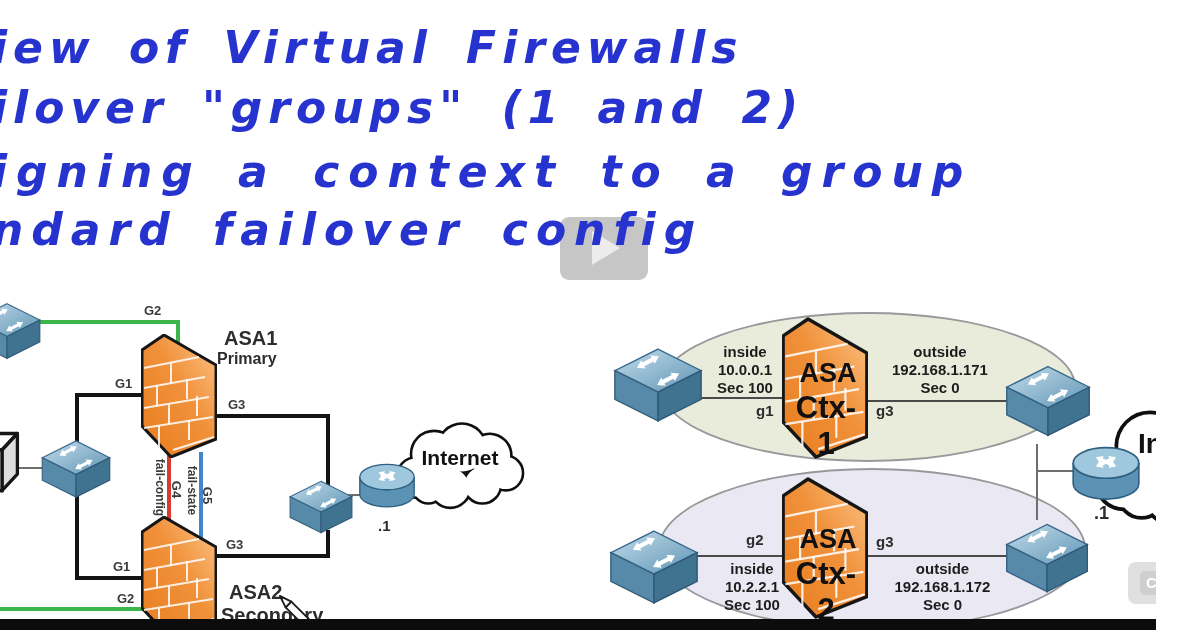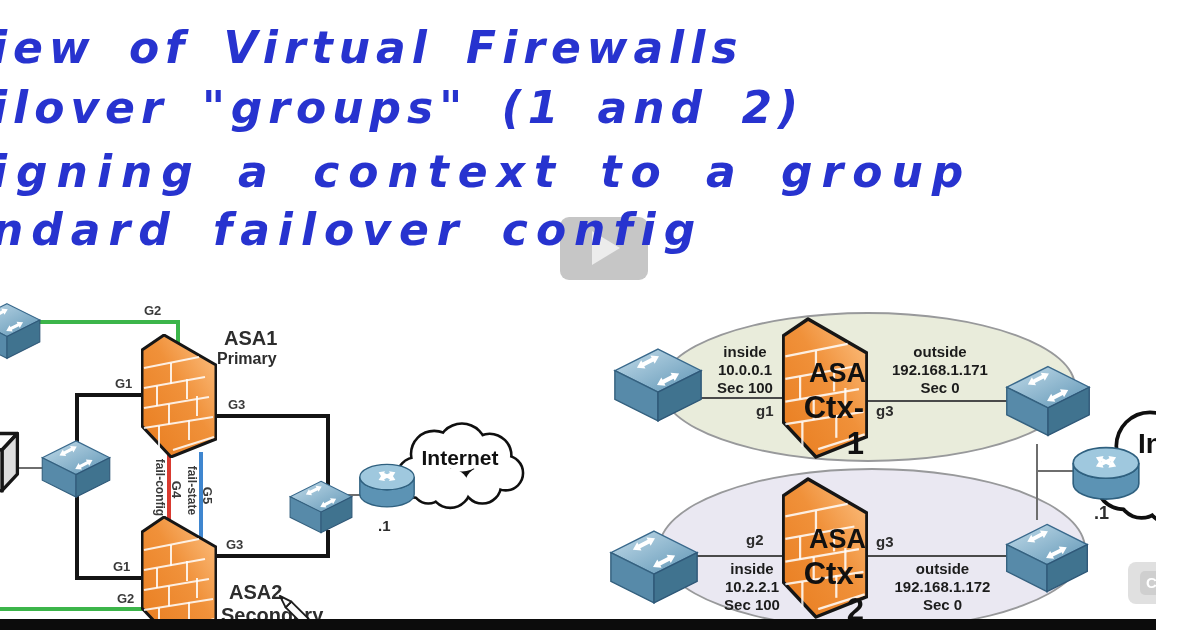--- a/index.html
+++ b/index.html
@@ -37,21 +37,21 @@
         border-left:28px solid #ececec;}
   
   .wm{position:absolute;left:1128px;top:562px;width:110px;height:42px;background:rgba(222,222,222,.93);
       border-radius:8px;z-index:28;}
   .wm .badge{position:absolute;left:12px;top:9px;width:46px;height:24px;background:#cfcfcf;
       border-radius:5px;color:#fff;font-weight:bold;font-size:15px;text-align:center;line-height:24px;
       letter-spacing:1px;}
   .wm .nug{position:absolute;left:64px;top:6px;color:#fff;font-weight:bold;font-size:25px;
       font-family:"DejaVu Sans",sans-serif;}
   .bar{position:absolute;left:0;top:619px;width:1200px;height:11px;background:#0c0c0c;z-index:40;}
-  .ctxt{position:absolute;text-align:right;font-weight:bold;color:#111;z-index:12;}
+  .ctxt{position:absolute;text-align:center;font-weight:bold;color:#111;z-index:12;}
 </style>
 </head>
 <body>
 
 <div id="stage">
 
   <svg width="0" height="0" style="position:absolute" aria-hidden="true">
     <defs>
       <linearGradient id="gswtop" x1="0" y1="0" x2="1" y2="1">
         <stop offset="0" stop-color="#c3dcea"></stop>

